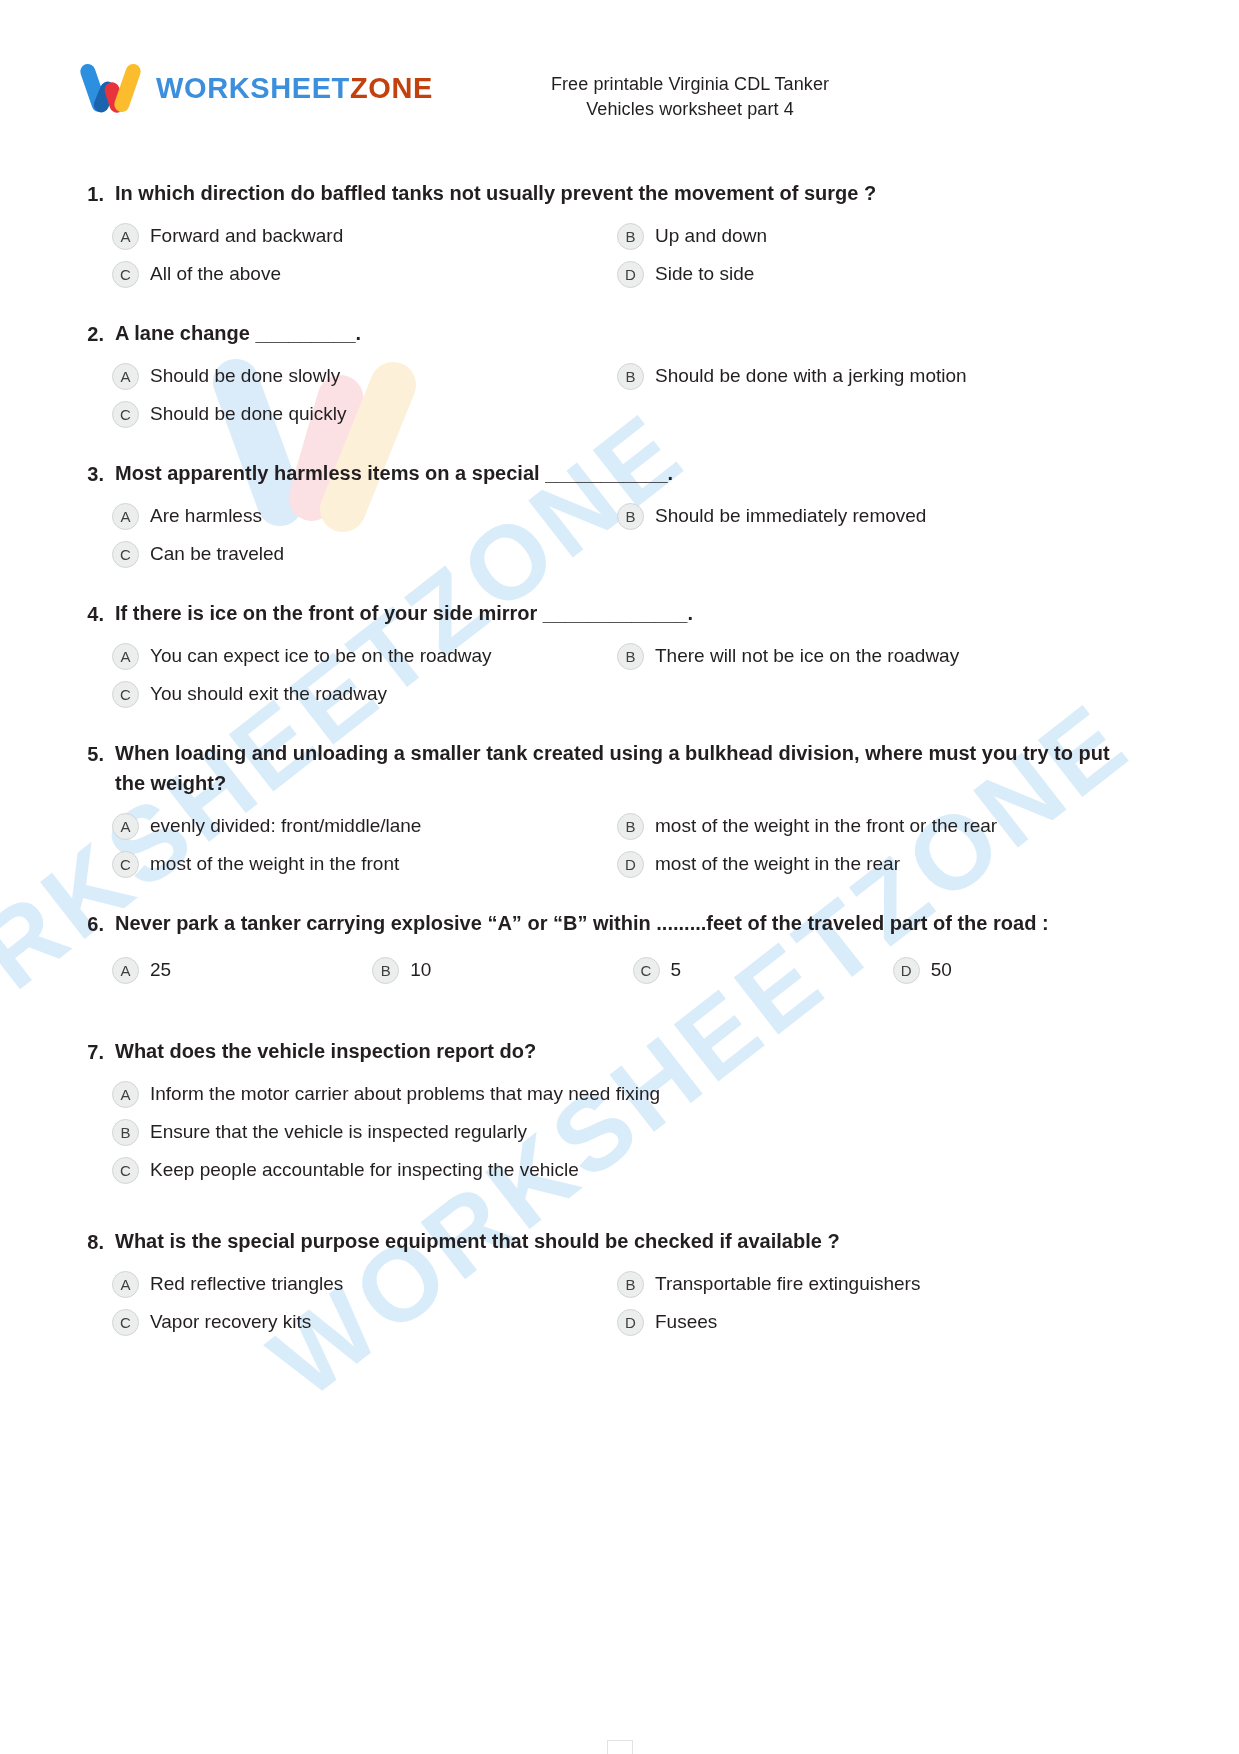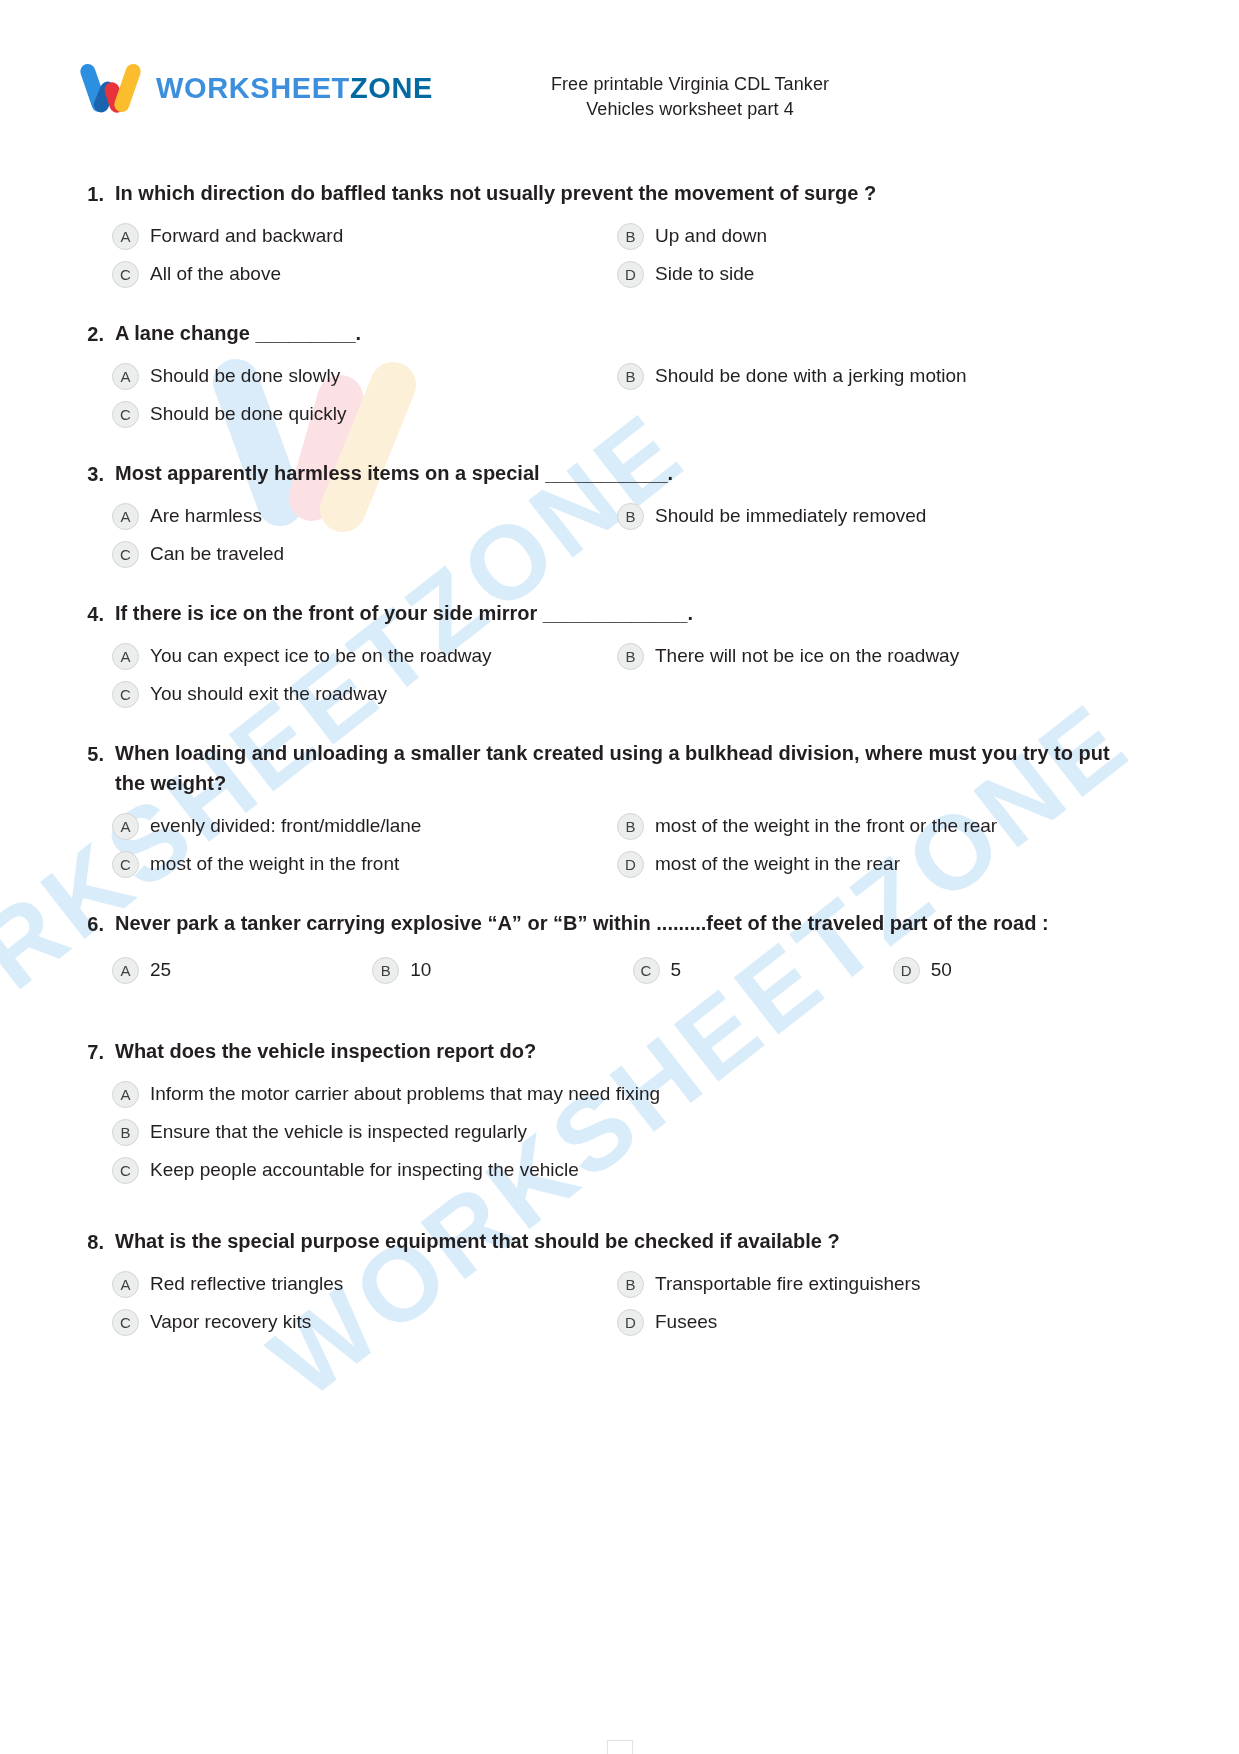--- a/index.html
+++ b/index.html
@@ -110,21 +110,21 @@
   .logo-mark .b2 { width: 15px; height: 32px; background:#1a63ae; left: 13px; top: 19px; transform: rotate(22deg); }
   .logo-mark .r1 { width: 15px; height: 31px; background:#e8323c; left: 23px; top: 20px; transform: rotate(-18deg); }
   .logo-mark .y1 { width: 15px; height: 50px; background:#fbbd2d; left: 36px; top: 1px; transform: rotate(19deg); }
 
   .logo-text {
     font-size: 29px;
     font-weight: 700;
     letter-spacing: .6px;
   }
   .logo-text .work { color: #3b8fdc; }
-  .logo-text .zone { color: #0369a1; }
+  .logo-text .zone { color: #c2410c; }
 
   .doc-title {
     position: absolute;
     left: 420px;
     top: 72px;
     width: 540px;
     text-align: center;
     font-size: 18px;
     font-weight: 400;
     line-height: 1.38;

